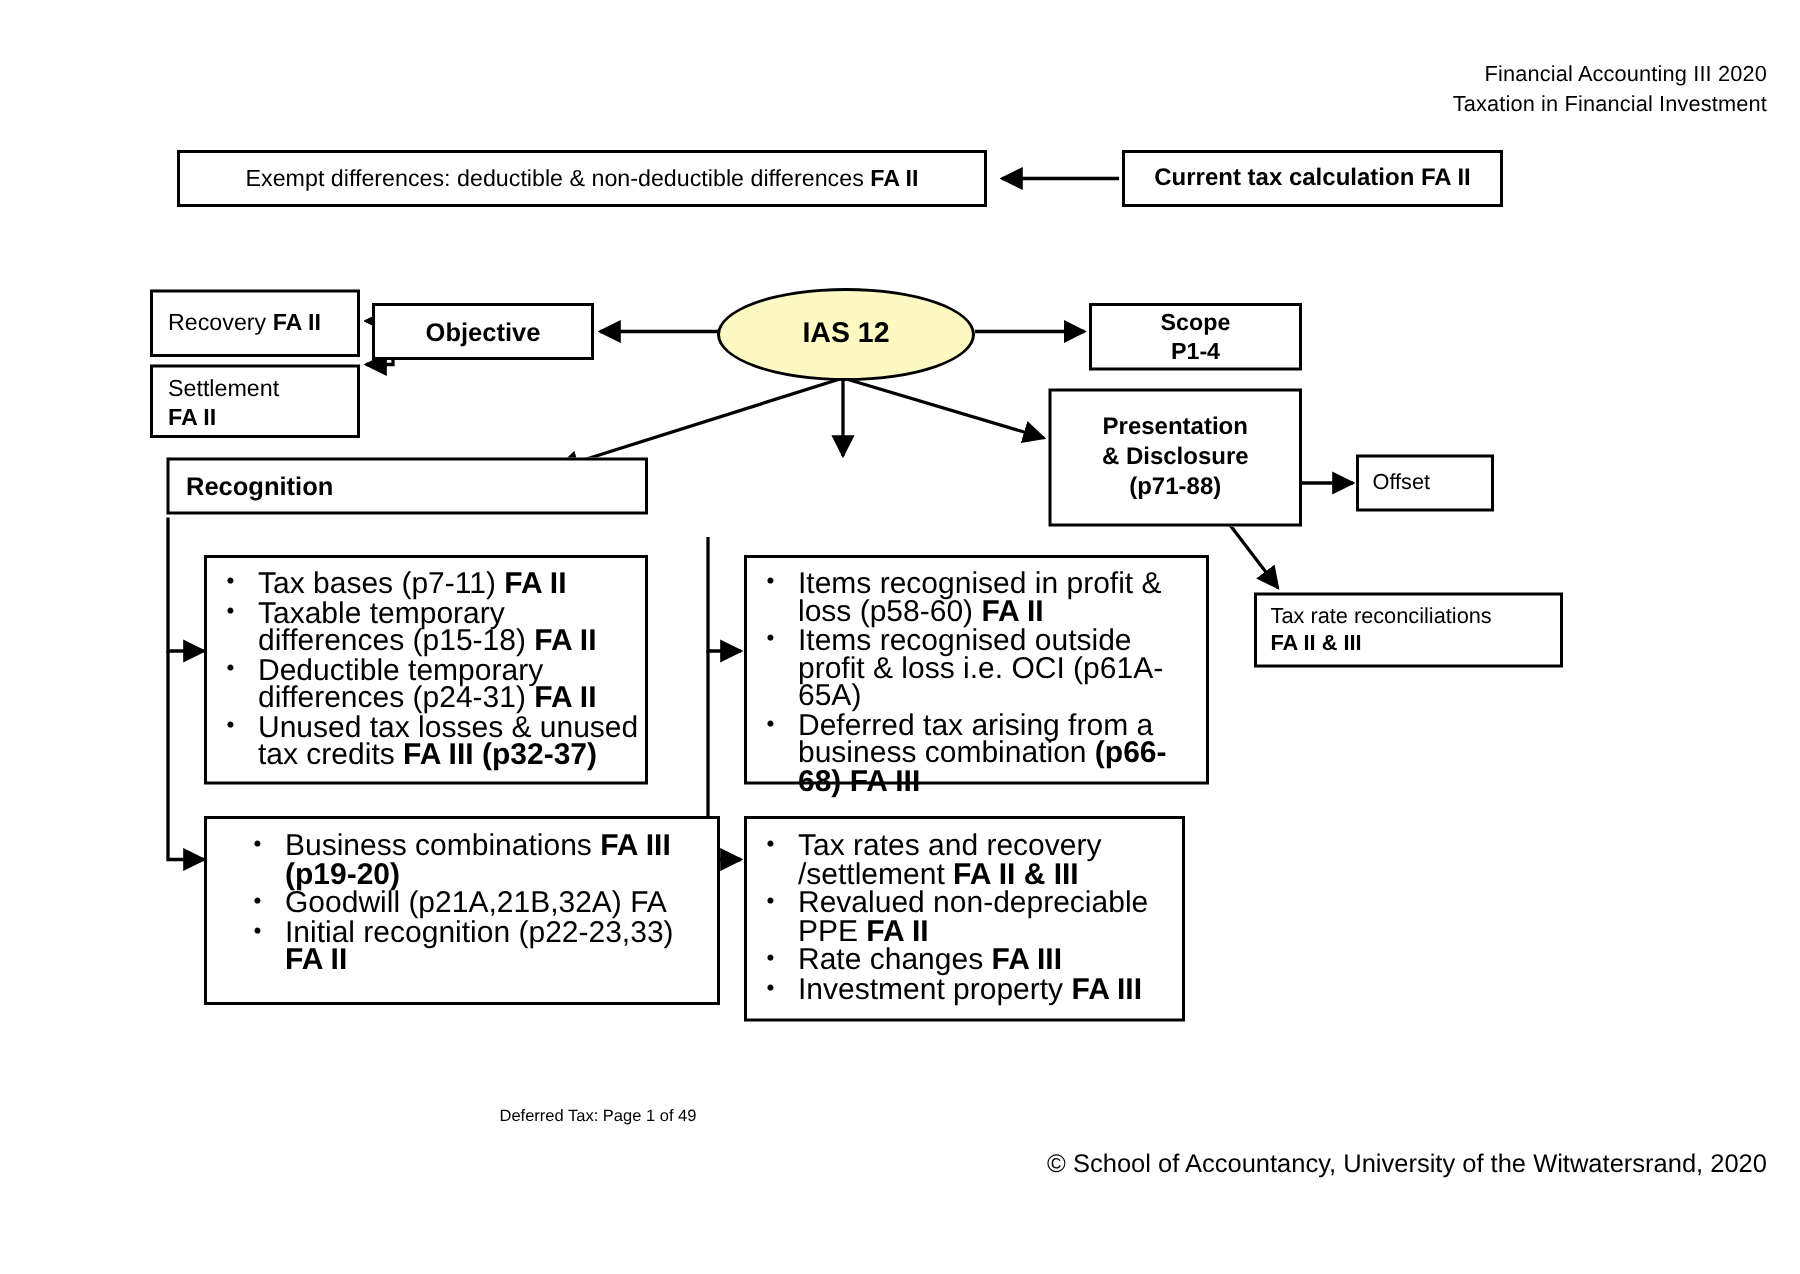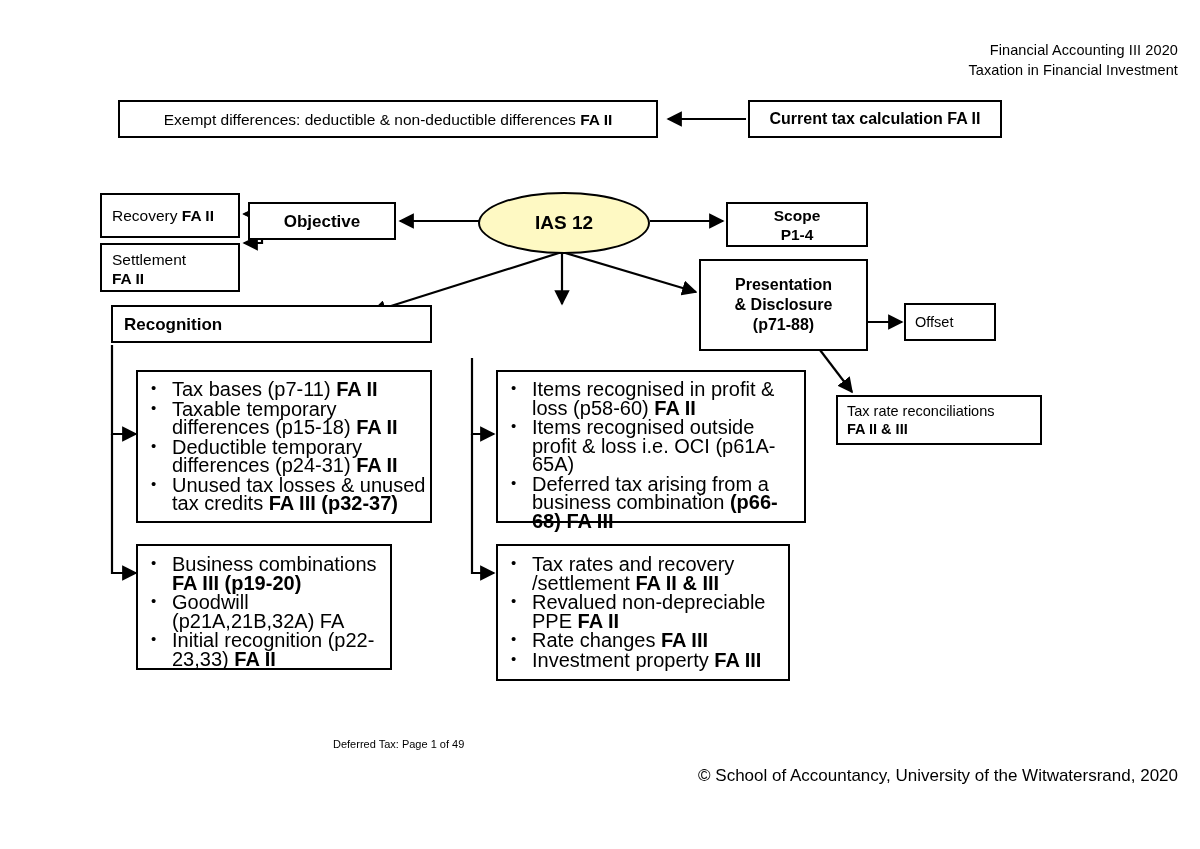--- a/index.html
+++ b/index.html
@@ -193,21 +193,21 @@
 
   <div class="abs box" style="left:136px; top:370px; width:296px; height:153px; padding:8px 0 0 0; display:block;">
     <ul class="bl">
         <li><span>Tax bases (p7-11) </span><b>FA II</b></li>
         <li><span>Taxable temporary differences (p15-18)  </span><b>FA II</b></li>
         <li><span>Deductible temporary differences (p24-31) </span><b>FA II</b></li>
         <li><span>Unused tax losses &amp; unused tax credits </span><b>FA III (p32-37)</b></li>
       </ul>
   </div>
 
-  <div class="abs box" style="left:136px; top:544px; width:256px; height:126px; padding:9px 0 0 0; display:block;">
+  <div class="abs box" style="left:136px; top:544px; width:344px; height:126px; padding:9px 0 0 18px; display:block;">
     <ul class="bl">
         <li><span>Business combinations </span><b>FA III (p19-20)</b></li>
         <li><span>Goodwill (p21A,21B,32A) FA</span></li>
         <li><span>Initial recognition (p22-23,33) </span><b>FA II</b></li>
       </ul>
   </div>
 
 
   <div class="abs box" style="left:496px; top:370px; width:310px; height:153px; padding:8px 0 0 0; display:block;">
     <ul class="bl">

